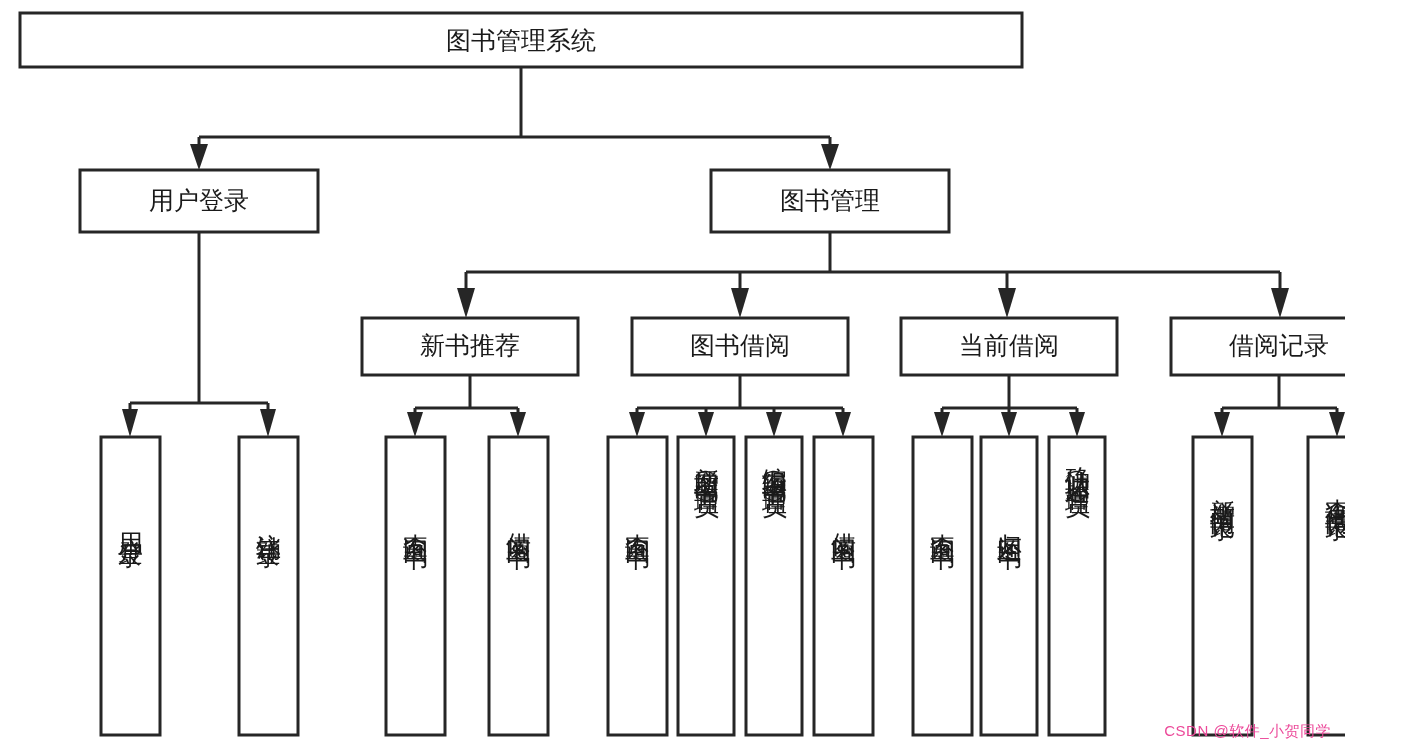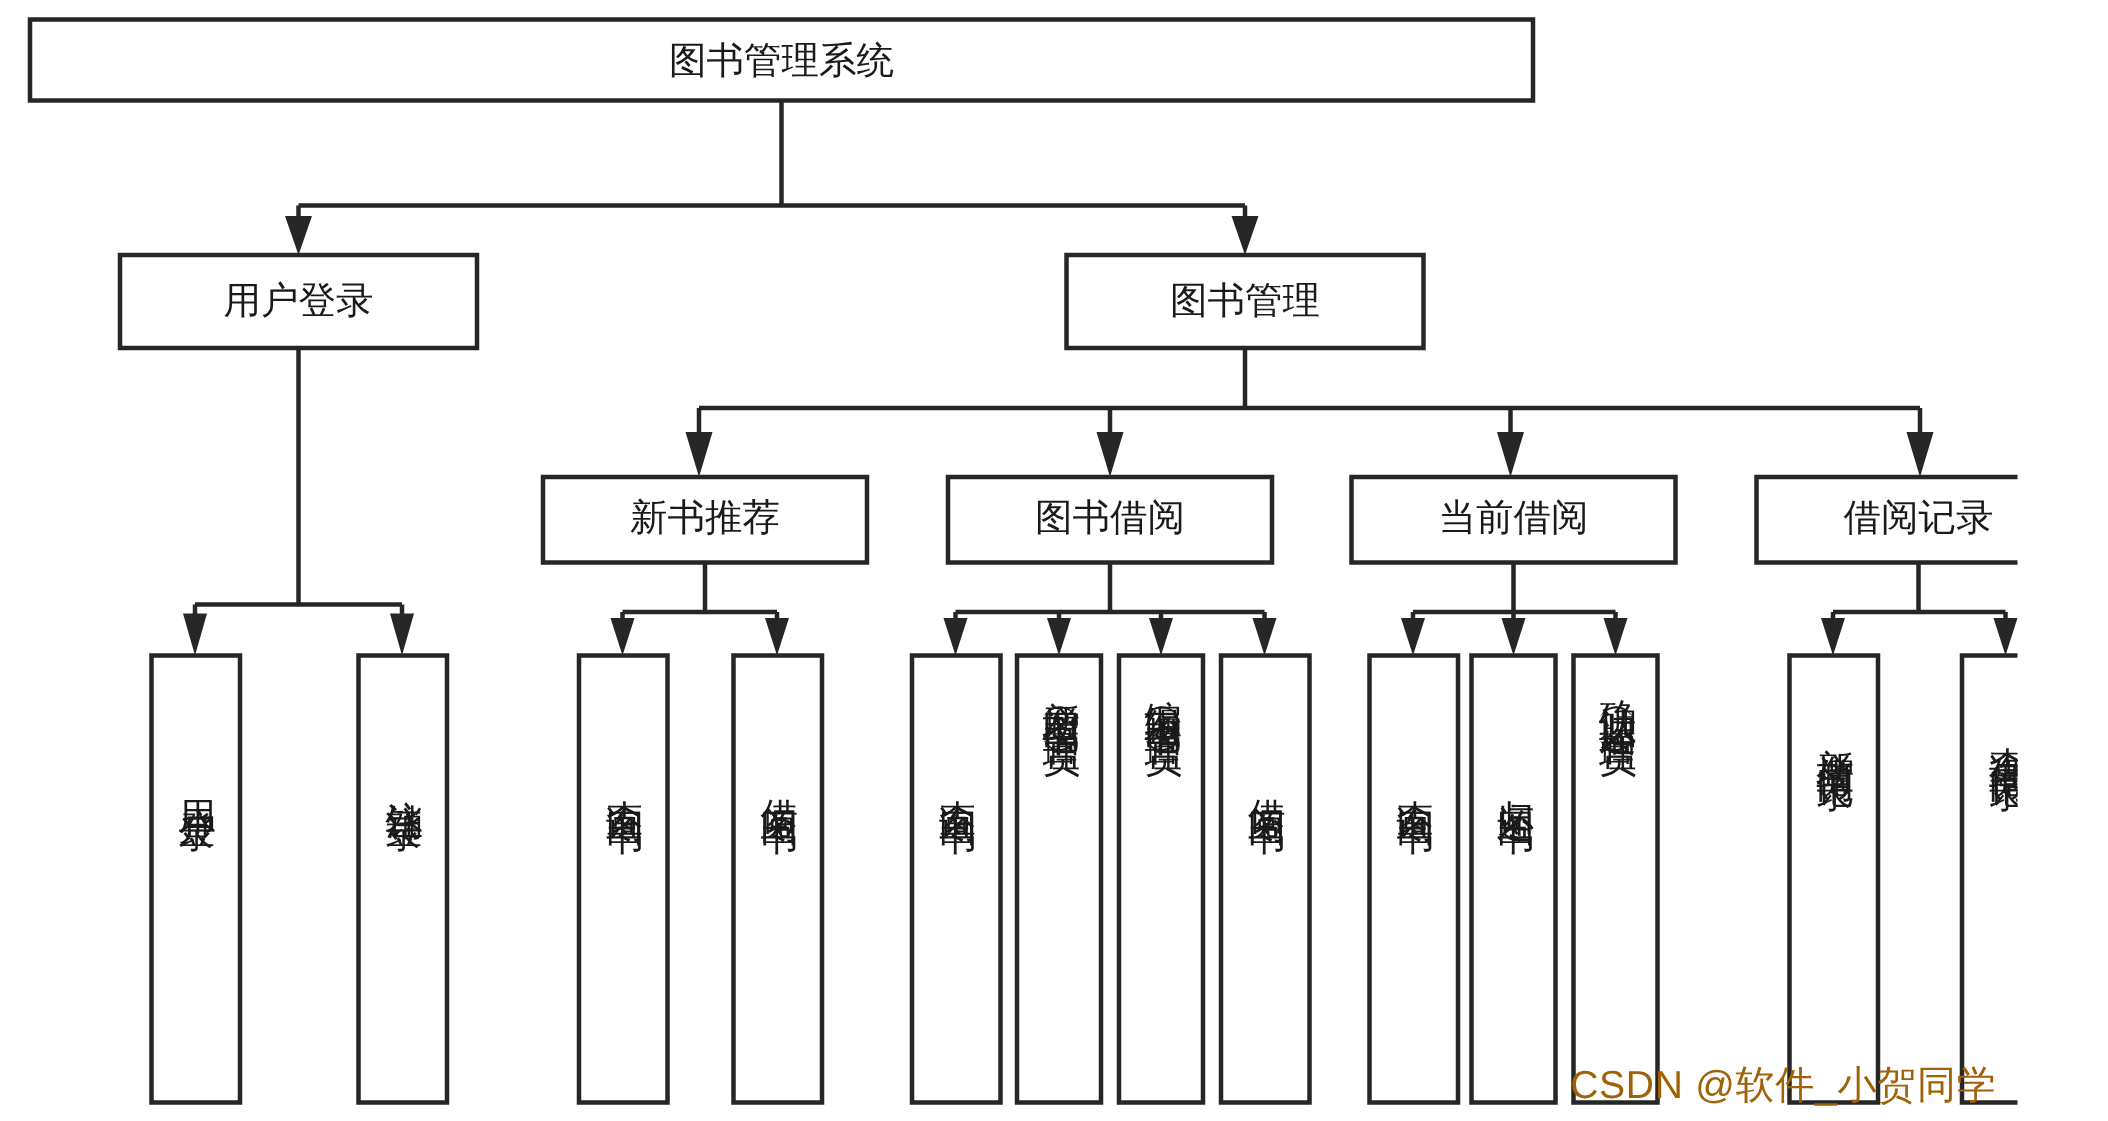--- a/index.html
+++ b/index.html
@@ -55,22 +55,22 @@
     color: #1a1a1a;
     letter-spacing: 4px;
     white-space: nowrap;
     pointer-events: none;
   }
   .watermark {
     position: absolute;
     right: 14px;
     bottom: 6px;
     font-family: "Liberation Sans", "DejaVu Sans", sans-serif;
-    font-size: 26px;
-    color: #a16207;
+    font-size: 15px;
+    color: #ec4899;
     white-space: nowrap;
     letter-spacing: 0.5px;
   }
 </style>
 </head>
 <body>
 
 <div id="stage">
 
   <svg class="diagram" viewBox="0 0 1405 747">

